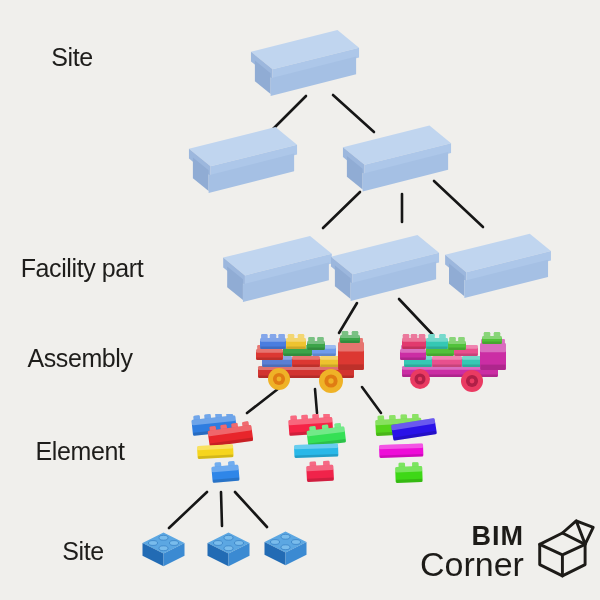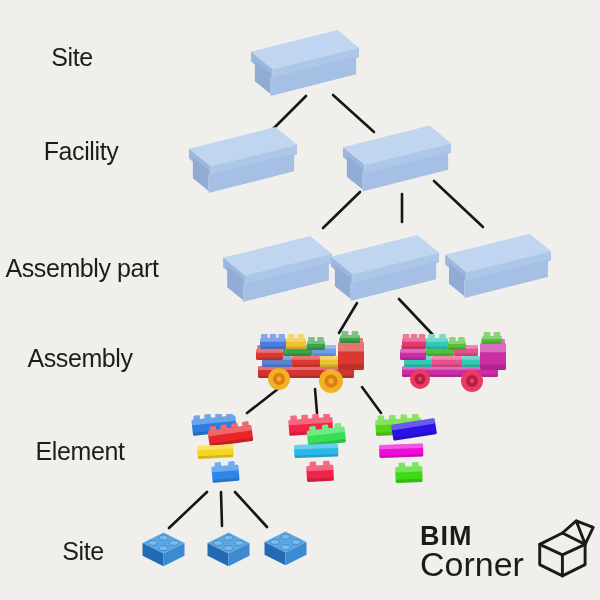--- a/index.html
+++ b/index.html
@@ -14,21 +14,21 @@
   .shoebox .f-lipl{fill:var(--box_lip_left);}
   .shoebox .f-lipf{fill:var(--box_lip_front);}
   .shoebox .f-bodl{fill:var(--box_body_left);}
   .shoebox .f-bodf{fill:var(--box_body_front);}
   .pb .p-top{fill:var(--pb_top);}
   .pb .p-left{fill:var(--pb_left);}
   .pb .p-right{fill:var(--pb_right);}
   .pb .p-stud{fill:var(--pb_stud);stroke:var(--pb_left);stroke-width:0.7;}
   .logo{position:absolute;left:420px;top:504px;width:178px;height:92px;display:flex;
         align-items:center;gap:6px;color:var(--logo_ink);}
-  .logo-text{flex:1;}
+  .logo-text{flex:1;text-align:right;}
   .logo-bim{font-size:27px;font-weight:800;letter-spacing:1px;line-height:28px;}
   .logo-corner{font-size:34px;font-weight:400;line-height:28px;}
   .logo-icon{width:82px;height:84px;}
   .logo-icon path{fill:none;stroke:var(--logo_ink);stroke-width:3.6;stroke-linejoin:round;stroke-linecap:round;}
 </style>
 </head>
 <body>
 
 <div class="stage">
 
@@ -63,22 +63,21 @@
     <line x1="399" y1="299" x2="433" y2="335"></line>
     <line x1="283" y1="385" x2="247" y2="413"></line>
     <line x1="315" y1="389" x2="317" y2="413"></line>
     <line x1="362" y1="387" x2="381" y2="413"></line>
     <line x1="207" y1="492" x2="169" y2="528"></line>
     <line x1="221" y1="492" x2="222" y2="526"></line>
     <line x1="235" y1="492" x2="267" y2="527"></line>
   </svg>
 
   <div class="lvl-label" style="left:72px;top:43px;">Site</div>
-  <div class="lvl-label" style="left:81px;top:137px;">Facility</div>
-  <div class="lvl-label" style="left:82px;top:254px;">Assembly part</div>
+  <div class="lvl-label" style="left:82px;top:254px;">Facility part</div>
   <div class="lvl-label" style="left:80px;top:344px;text-align:center;">Assembly</div>
   <div class="lvl-label" style="left:80px;top:437px;">Element</div>
   <div class="lvl-label" style="left:83px;top:537px;">Site</div>
 
   <svg class="boxsvg" style="left:249px;top:22px;" width="114" height="77" viewBox="0 0 116 78">
       <use href="#shoebox"></use>
     </svg>
   <svg class="boxsvg" style="left:187px;top:119px;" width="114" height="77" viewBox="0 0 116 78">
       <use href="#shoebox"></use>
     </svg>

